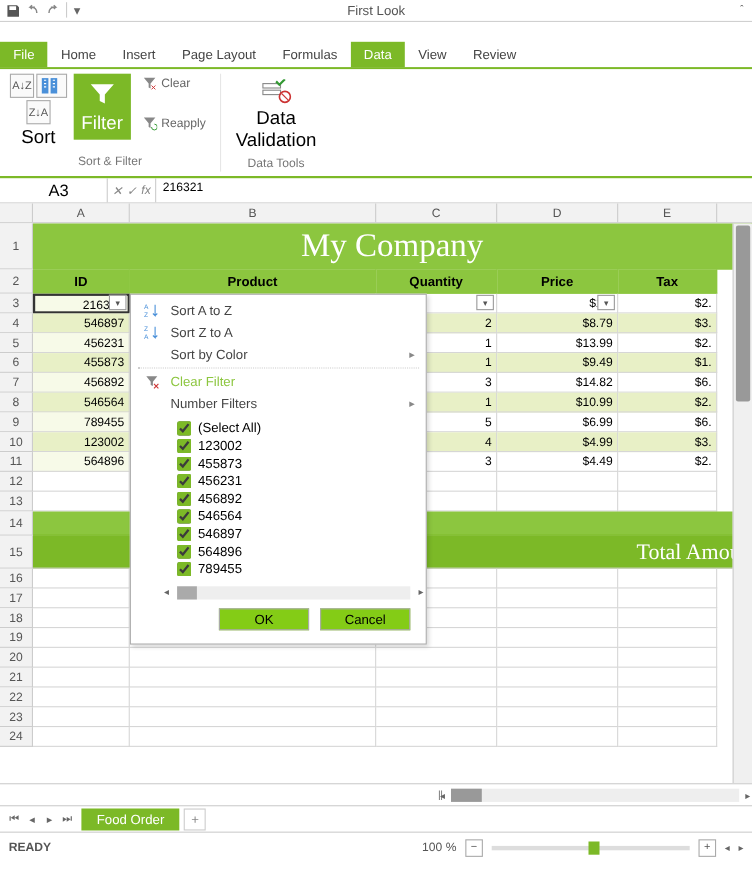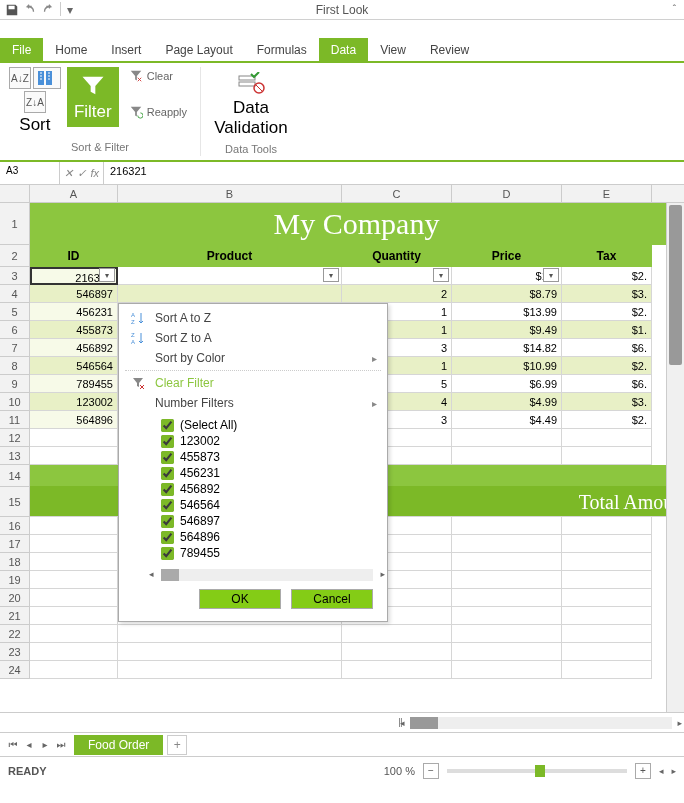--- a/index.html
+++ b/index.html
@@ -29,21 +29,21 @@
 .big-btn { display: flex; flex-direction: column; align-items: center; padding: 4px 6px; gap: 2px; border:1px solid transparent;}
 .big-btn-label { font-size: 17px; }
 .big-btn.selected { background:#7cb927; color:#fff;}
 .small-btns { display:flex; flex-direction:column; gap:18px;}
 .small-btn { display:flex; align-items:center; gap:4px; padding:2px 4px; font-size:11px; color:#666;}
 .sort-icons { display:flex; gap:2px;}
 .icon-box { width:22px; height:22px; border:1px solid #aaa; display:flex; align-items:center; justify-content:center; font-size:10px; color:#555; background:#fafafa;}
 
 
 .formula-bar { height: 23px; border-bottom: 1px solid #ccc; display: flex; align-items: stretch;}
-.name-box { width: 60px; border-right: 1px solid #ccc; padding: 3px 6px; font-size: 10px;}
+.name-box { width: 60px; border-right: 1px solid #ccc; padding: 3px 6px; font-size: 15px; margin-left: 38px;}
 .fb-btns { display:flex; align-items:center; padding:0 4px; gap:4px; border-right:1px solid #ccc;}
 .fb-btn { color:#888; font-size:11px; font-style:italic;}
 .fb-input { flex: 1; padding: 3px 6px; font-size: 11px;}
 
 
 .col-headers { height: 18px; display: flex; border-bottom: 1px solid #ccc; background: #f2f2f2; }
 .row-head-spacer { width: 30px; border-right: 1px solid #ccc;}
 .col-head { border-right: 1px solid #ccc; text-align: center; font-size: 11px; color: #555; line-height: 18px;}
 .colA { width: 88px;} .colB { width: 224px;} .colC { width: 110px;} .colD { width: 110px;} .colE { width: 90px;}
 
@@ -62,21 +62,21 @@
 .id-col { background:#e8f0c6; text-align:right; font-weight:500;}
 .id-col.odd { background:#f7fae8;}
 .filter-handle { position:absolute; width:16px; height:14px; border:1px solid #999; background:#fff; display:flex; align-items:center; justify-content:center; font-size:8px; color:#555;}
 .row14 .cell { background:#8cc63f; height:22px; border-right:none; border-bottom:1px solid #7cb927;}
 .row15 .cell { background:#7cb927; color:#fff; font-size:20px; height:30px; line-height:30px; text-align:right; font-family:Georgia,serif; border-right:none;}
 .sel-border { border:2px solid #333 !important;}
 .vscroll { position:absolute; top:0; right:0; width:18px; bottom:0; background:#f0f0f0; border-left:1px solid #ccc;}
 .vscroll-thumb { position:absolute; left:2px; right:2px; top:2px; height:160px; background:#999; border-radius:2px;}
 
 
-.filter-popup { position:absolute; left:118px; top:0px; width:270px; background:#fff; border:1px solid #aaa; box-shadow: 2px 2px 4px rgba(0,0,0,0.15); z-index:10; padding:4px 0;margin-top:36px;}
+.filter-popup { position:absolute; left:118px; top:0px; width:270px; background:#fff; border:1px solid #aaa; box-shadow: 2px 2px 4px rgba(0,0,0,0.15); z-index:10; padding:4px 0;}
 .fp-item { display:flex; align-items:center; gap:8px; padding:3px 10px; font-size:12px; color:#444;}
 .fp-item.disabled { color:#8cc63f;}
 .fp-item.submenu::after { content:"▸"; margin-left:auto; color:#888; font-size:10px;}
 .fp-icon { width:18px; display:flex; justify-content:center;}
 .fp-divider { height:1px; border-top:1px dotted #ccc; margin:2px 6px;}
 .fp-checklist { margin-left:42px; margin-top:4px; max-height:200px;}
 .fp-check { display:flex; align-items:center; gap:6px; font-size:12px; padding:1px 0;}
 .fp-check input { accent-color:#7cb927;}
 .fp-hscroll { margin:8px 14px 0 42px; height:12px; position:relative; background:#eee;}
 .fp-hscroll::before{content:"◂"; position:absolute; left:-12px; font-size:9px; color:#666;}

